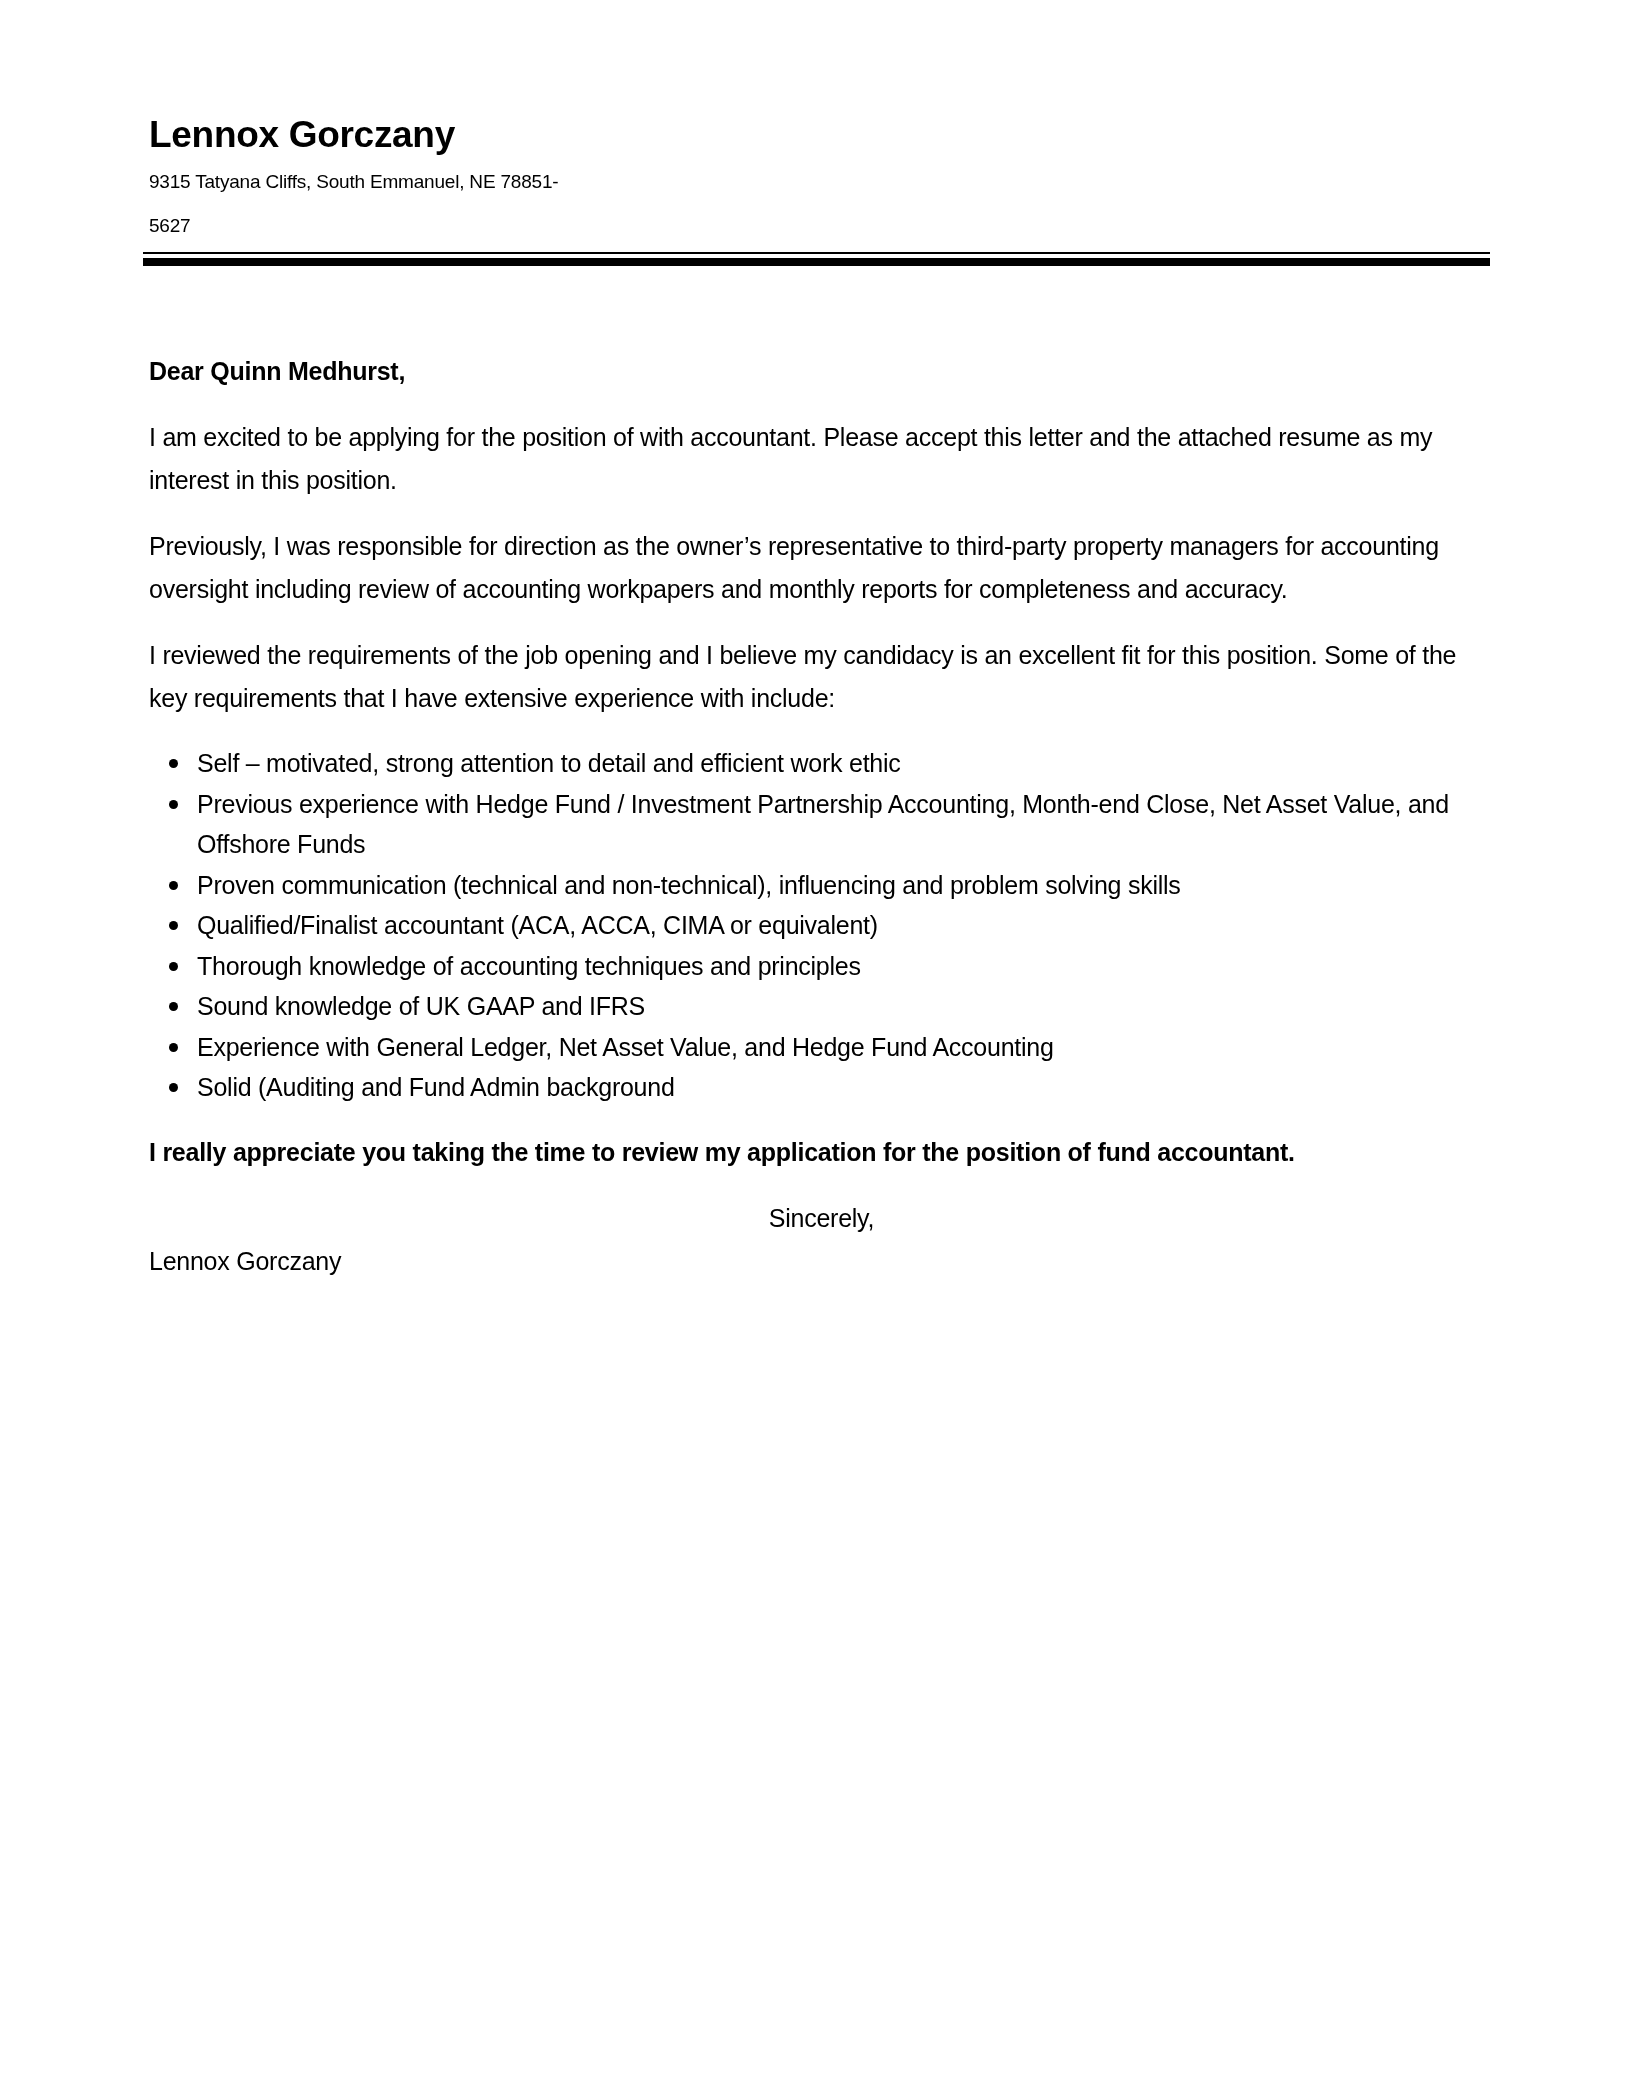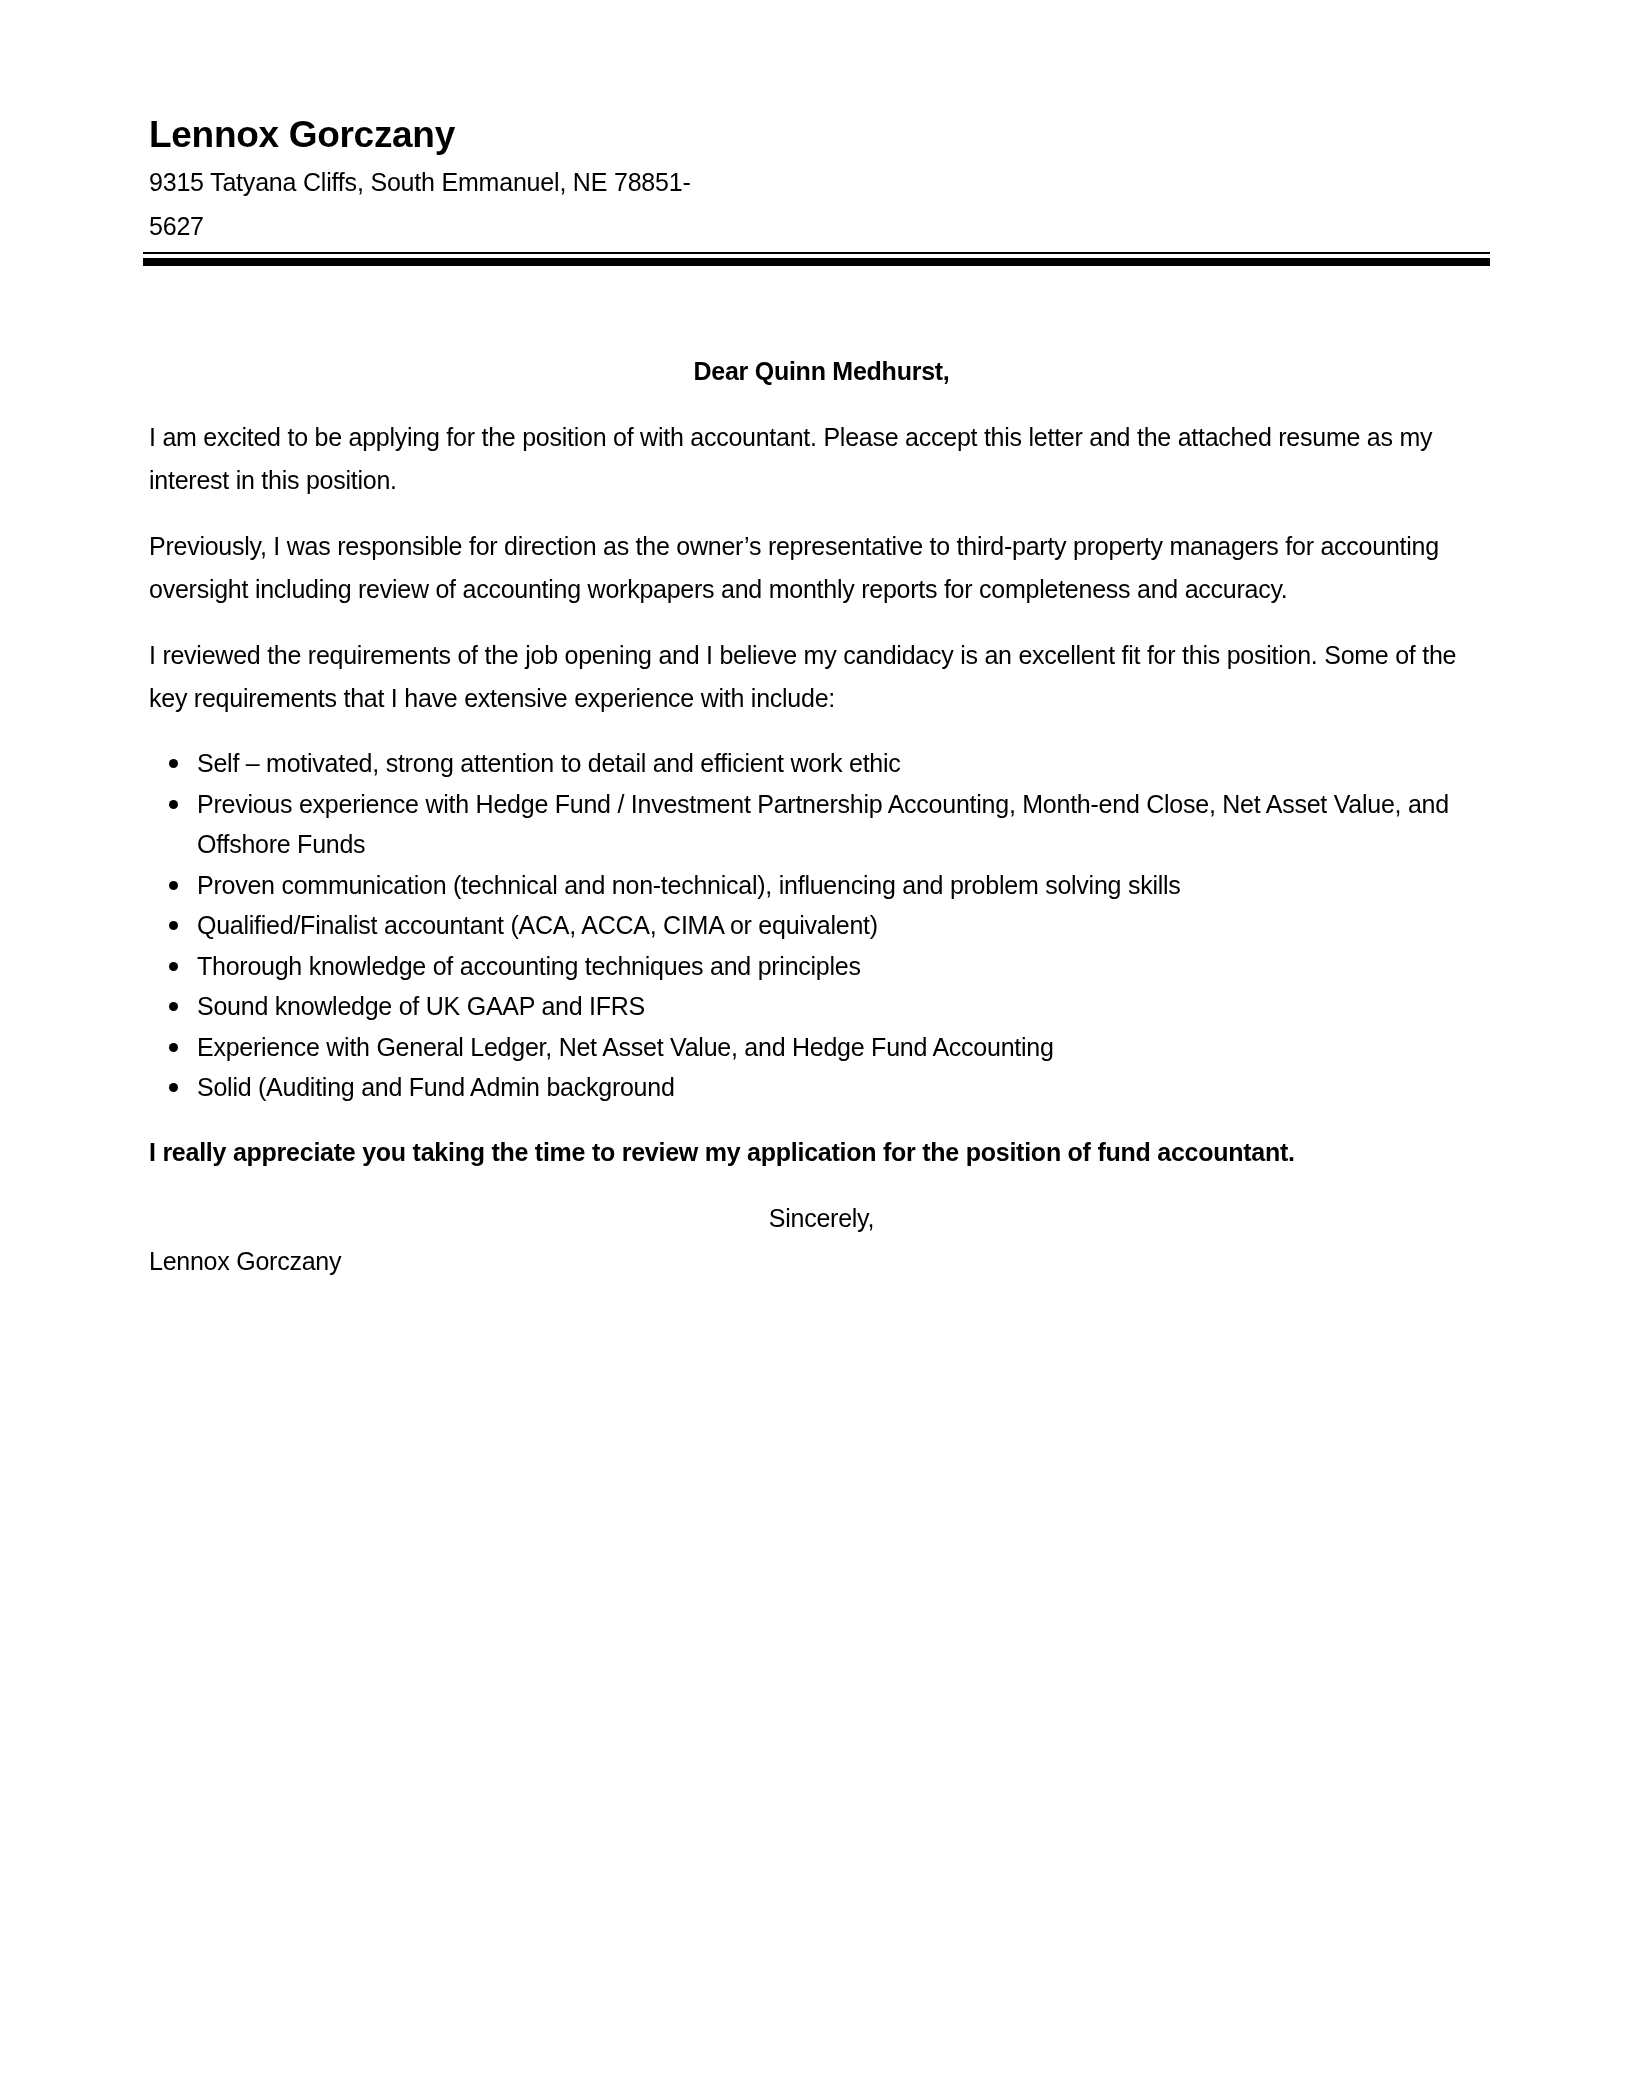--- a/index.html
+++ b/index.html
@@ -30,21 +30,21 @@
       width: 640px;
     }
     .sender-name {
       font-size: 37px;
       font-weight: bold;
       line-height: 50px;
       margin: 0;
       letter-spacing: -0.3px;
     }
     .sender-address {
-      font-size: 25px;
+      font-size: 19px;
       line-height: 44px;
       margin: 0;
       letter-spacing: -0.2px;
     }
     .rule {
       position: absolute;
       left: 143px;
       width: 1347px;
       background: #000000;
     }
@@ -61,21 +61,20 @@
       left: 149px;
       top: 350px;
       width: 1345px;
       font-size: 25px;
       line-height: 43px;
       letter-spacing: -0.25px;
     }
     .salutation {
       font-weight: bold;
       margin: 0 0 23px 0;
-      text-align: center;
     }
     .para {
       margin: 0 0 23px 0;
     }
     .req-list {
       list-style: none;
       margin: 0 0 23px 0;
       padding: 0;
     }
     .req-item {

